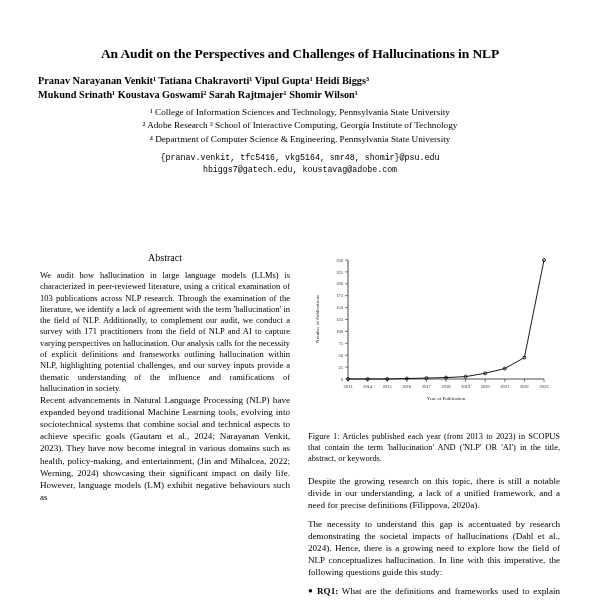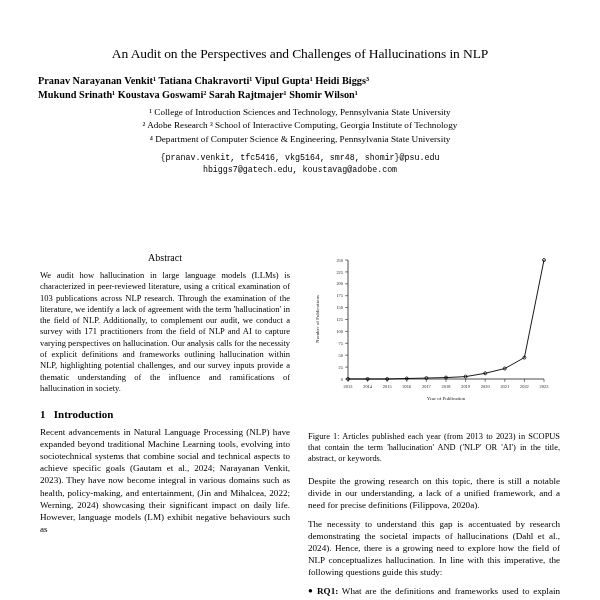--- a/index.html
+++ b/index.html
@@ -12,21 +12,21 @@
   }
   .page{
     position:relative;
     width:600px;height:600px;
     padding:0;
     box-sizing:border-box;
   }
   .title{
     text-align:center;
     font-size:13.5px;
-    font-weight:normal;
+    font-weight:bold;
     margin:46px 40px 0 40px;
     letter-spacing:-0.1px;
   }
   .authors{
     text-align:left;
     font-size:10.3px;
     font-weight:bold;
     margin:12px 38px 0 38px;
     line-height:1.38;
   }
@@ -112,39 +112,36 @@
 <div class="page">
 
   <div class="title">An Audit on the Perspectives and Challenges of Hallucinations in NLP</div>
 
   <div class="authors">
     <div>Pranav Narayanan Venkit¹  Tatiana Chakravorti¹  Vipul Gupta¹  Heidi Biggs³</div>
     <div>Mukund Srinath¹  Koustava Goswami²  Sarah Rajtmajer¹  Shomir Wilson¹</div>
   </div>
 
   <div class="affils">
-    <div>¹ College of Introduction Sciences and Technology, Pennsylvania State University</div>
+    <div>¹ College of Information Sciences and Technology, Pennsylvania State University</div>
     <div>² Adobe Research    ³ School of Interactive Computing, Georgia Institute of Technology</div>
     <div>⁴ Department of Computer Science &amp; Engineering, Pennsylvania State University</div>
   </div>
 
   <div class="emails">
     <div>{pranav.venkit, tfc5416, vkg5164, smr48, shomir}@psu.edu</div>
     <div>hbiggs7@gatech.edu, koustavag@adobe.com</div>
   </div>
 
   <div class="cols">
 
     <div class="col">
       <div class="sec-head">Abstract</div>
       <p class="abs">We audit how hallucination in large language models (LLMs) is characterized in peer-reviewed literature, using a critical examination of 103 publications across NLP research. Through the examination of the literature, we identify a lack of agreement with the term 'hallucination' in the field of NLP. Additionally, to complement our audit, we conduct a survey with 171 practitioners from the field of NLP and AI to capture varying perspectives on hallucination. Our analysis calls for the necessity of explicit definitions and frameworks outlining hallucination within NLP, highlighting potential challenges, and our survey inputs provide a thematic understanding of the influence and ramifications of hallucination in society.</p>
 
-      <div class="sec-head-left">
-        <span>1</span>&nbsp;&nbsp;&nbsp;<span>Introduction</span>
-      </div>
       <p class="body">Recent advancements in Natural Language Processing (NLP) have expanded beyond traditional Machine Learning tools, evolving into sociotechnical systems that combine social and technical aspects to achieve specific goals (Gautam et al., 2024; Narayanan Venkit, 2023). They have now become integral in various domains such as health, policy-making, and entertainment, (Jin and Mihalcea, 2022; Werning, 2024) showcasing their significant impact on daily life. However, language models (LM) exhibit negative behaviours such as</p>
     </div>
 
     <div class="col">
 
       <div class="figbox">
         <svg width="252" height="155" viewBox="0 0 252 155">
 
           <line x1="40" y1="8" x2="40" y2="127" stroke="#000" stroke-width="0.7"></line>
           <line x1="40" y1="127" x2="236" y2="127" stroke="#000" stroke-width="0.7"></line>

